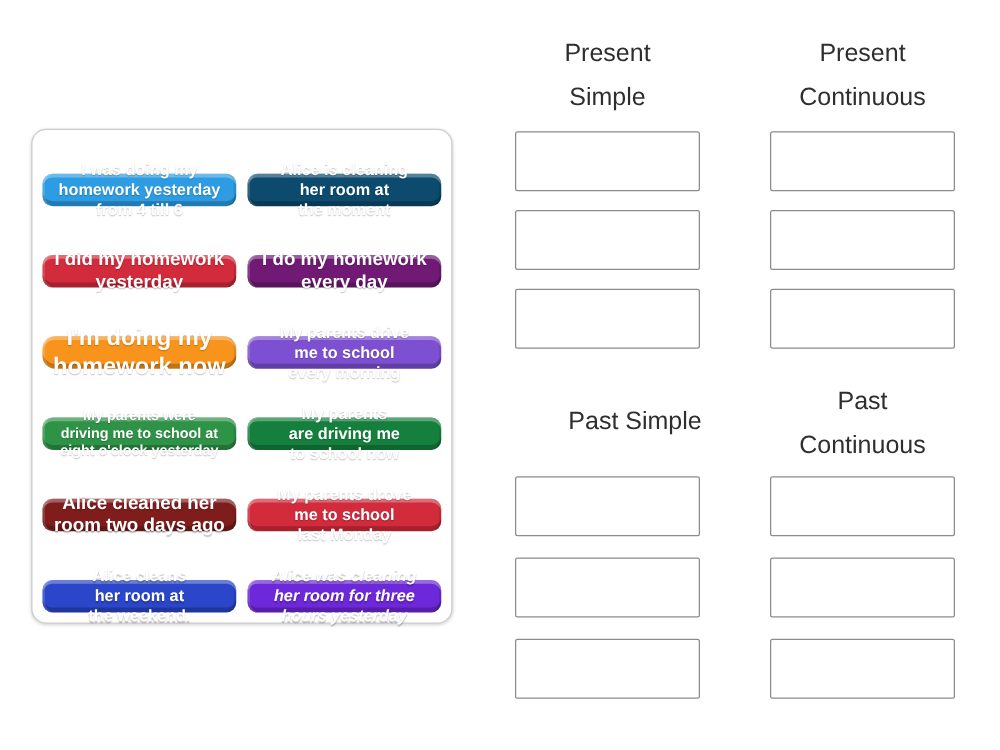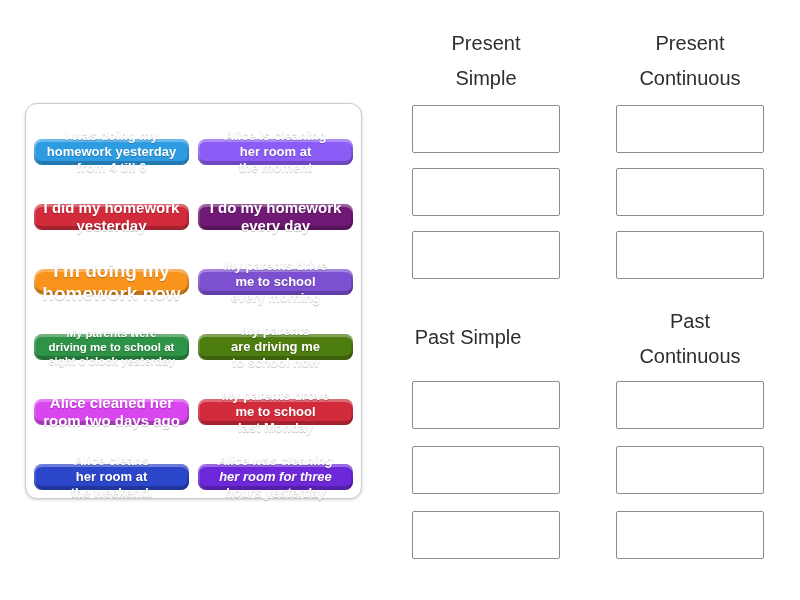--- a/index.html
+++ b/index.html
@@ -59,21 +59,21 @@
     position: absolute;
     width: 200px;
     text-align: center;
     font-size: 20px;
     line-height: 35px;
     color: #2e2e2e;
     white-space: pre-line;
   }
   #hdr-present-simple     { left: 386px; top: 26px;  }
   #hdr-present-continuous { left: 588px; top: 26px;  width: 204px; }
-  #hdr-past-simple        { left: 368px; top: 320px; }
+  #hdr-past-simple        { left: 408px; top: 320px; }
   #hdr-past-continuous    { left: 588px; top: 304px; width: 204px; }
 
   .slot-stack { position: absolute; }
   #stack-present-simple     { left: 412px; top: 105px; }
   #stack-present-continuous { left: 616px; top: 105px; }
   #stack-past-simple        { left: 412px; top: 381px; }
   #stack-past-continuous    { left: 616px; top: 381px; }
 
   .drop-slot {
     width: 148px; height: 48px;
@@ -85,39 +85,39 @@
   }
   .bottom .drop-slot { margin-bottom: 17px; }
 </style>
 </head>
 <body>
 
 <div class="tile-panel">
   <div class="card fs13" style="background: rgb(45, 156, 227);">I was doing my
 homework yesterday
 from 4 till 6</div>
-  <div class="card fs13" style="background: #8b5cf6;">Alice is cleaning
+  <div class="card fs13" style="background: #0c4a6e;">Alice is cleaning
 her room at
 the moment</div>
   <div class="card fs15" style="background: rgb(210, 43, 60);">I did my homework
 yesterday</div>
   <div class="card fs15" style="background: #701a75;">I do my homework
 every day</div>
   <div class="card fs19" style="background: rgb(248, 148, 28);">I'm doing my
 homework now</div>
   <div class="card fs13" style="background: rgb(125, 80, 210);">My parents drive
 me to school
 every morning</div>
   <div class="card fs11" style="background: rgb(47, 147, 71);">My parents were
 driving me to school at
 eight o'clock yesterday</div>
-  <div class="card fs13" style="background: #4d7c0f;">My parents
+  <div class="card fs13" style="background: #15803d;">My parents
 are driving me
 to school now</div>
-  <div class="card fs15" style="background: #d946ef;">Alice cleaned her
+  <div class="card fs15" style="background: #7f1d1d;">Alice cleaned her
 room two days ago</div>
   <div class="card fs13" style="background: rgb(210, 43, 60);">My parents drove
 me to school
 last Monday</div>
   <div class="card fs13" style="background: rgb(43, 70, 201);">Alice cleans
 her room at
 the weekend.</div>
   <div class="card fs13" style="background: #6d28d9; font-style: italic;">Alice was cleaning
 her room for three
 hours yesterday</div>

